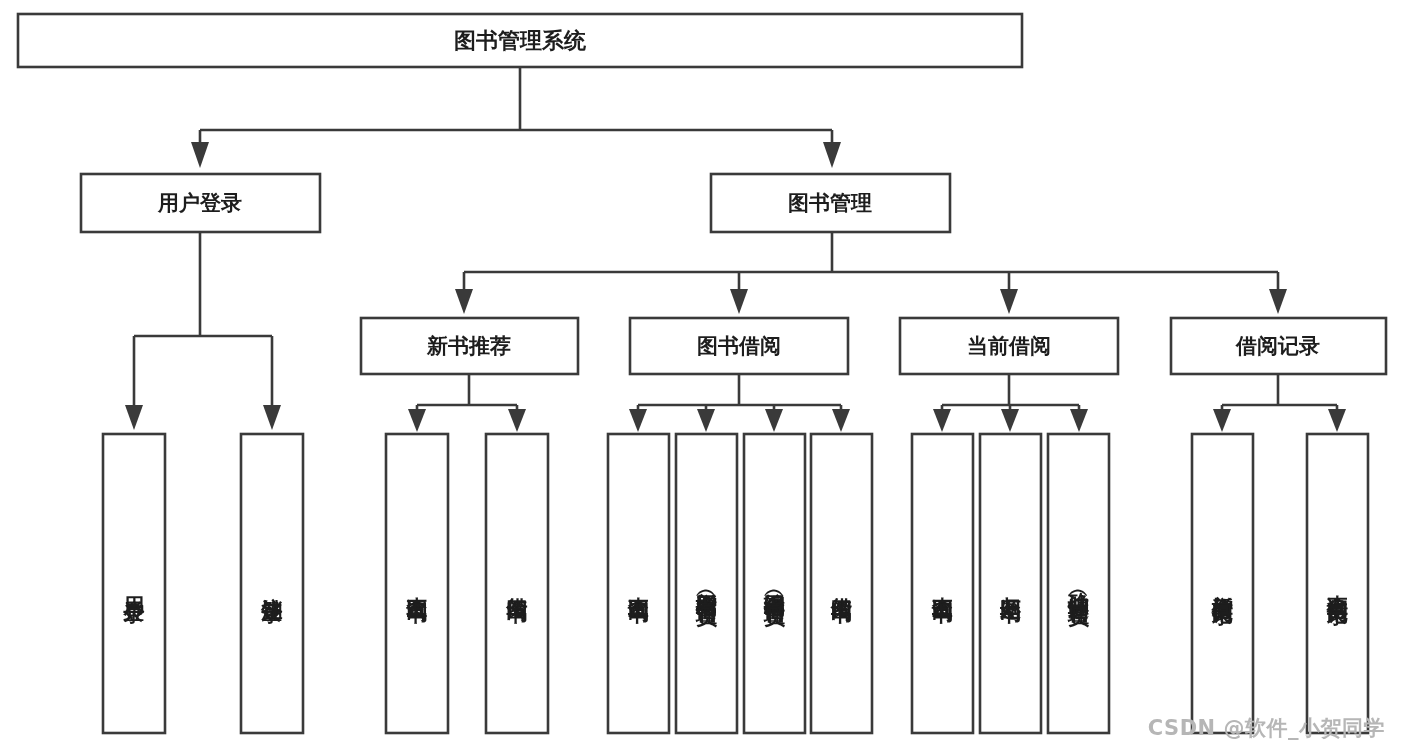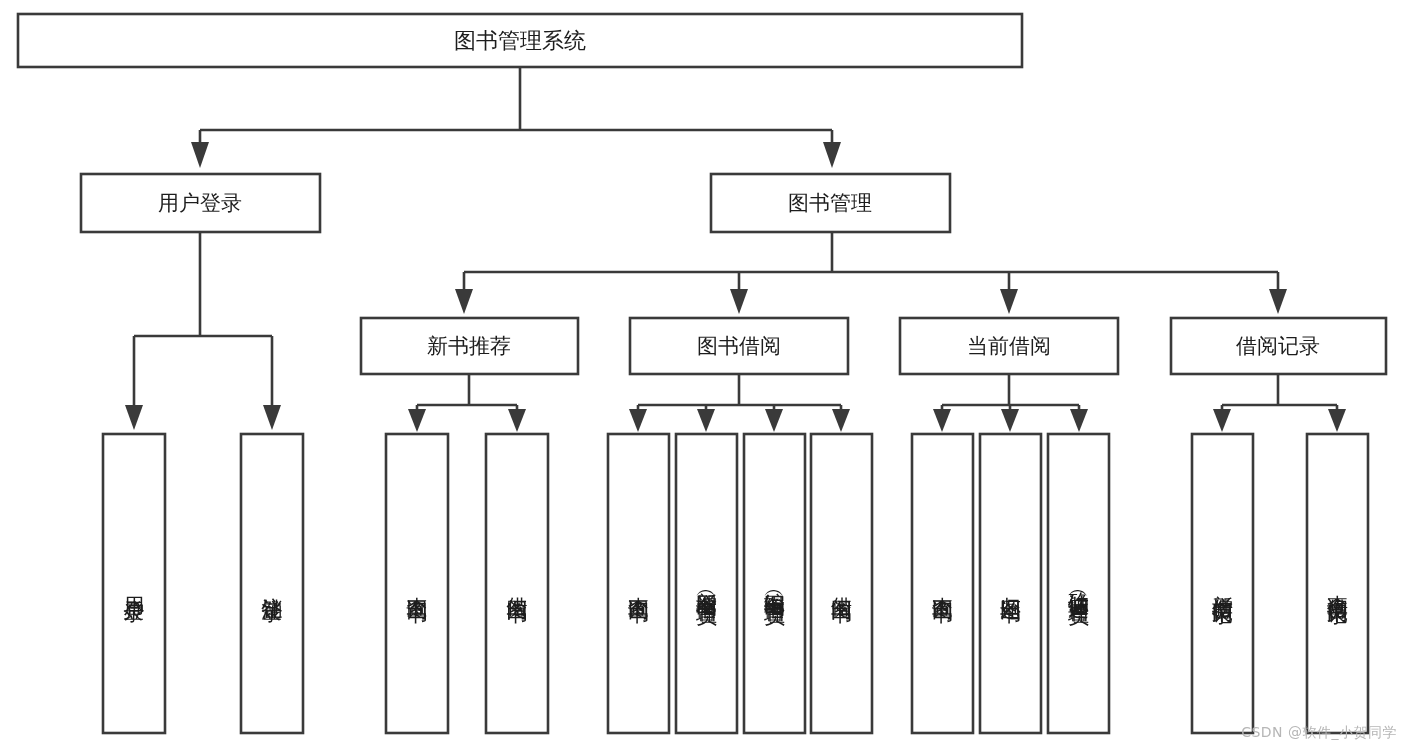--- a/index.html
+++ b/index.html
@@ -11,20 +11,21 @@
     width: 1405px;
     height: 747px;
     font-family: "DejaVu Sans", "Liberation Sans", sans-serif;
     overflow: hidden;
     position: relative;
   }
   #diagram-root {
     position: relative;
     width: 1405px;
     height: 747px;
+    font-weight: bold;
   }
   svg.diagram-canvas {
     position: absolute;
     left: 0;
     top: 0;
     width: 1405px;
     height: 747px;
   }
   .node-box {
     fill: #ffffff;
@@ -63,24 +64,24 @@
     text-orientation: upright;
     font-family: "DejaVu Sans", "Liberation Sans", sans-serif;
     font-size: 21px;
     line-height: 1.05;
     letter-spacing: 2px;
     color: #1d1d1d;
     white-space: nowrap;
   }
   .watermark {
     position: absolute;
-    right: 8px;
+    right: 20px;
     bottom: 5px;
     font-family: "DejaVu Sans", "Liberation Sans", sans-serif;
-    font-size: 14px;
+    font-size: 21px;
     color: #b6b6b6;
     white-space: nowrap;
     letter-spacing: 0.5px;
   }
 </style>
 </head>
 <body>
 
 <div id="diagram-root">
 

